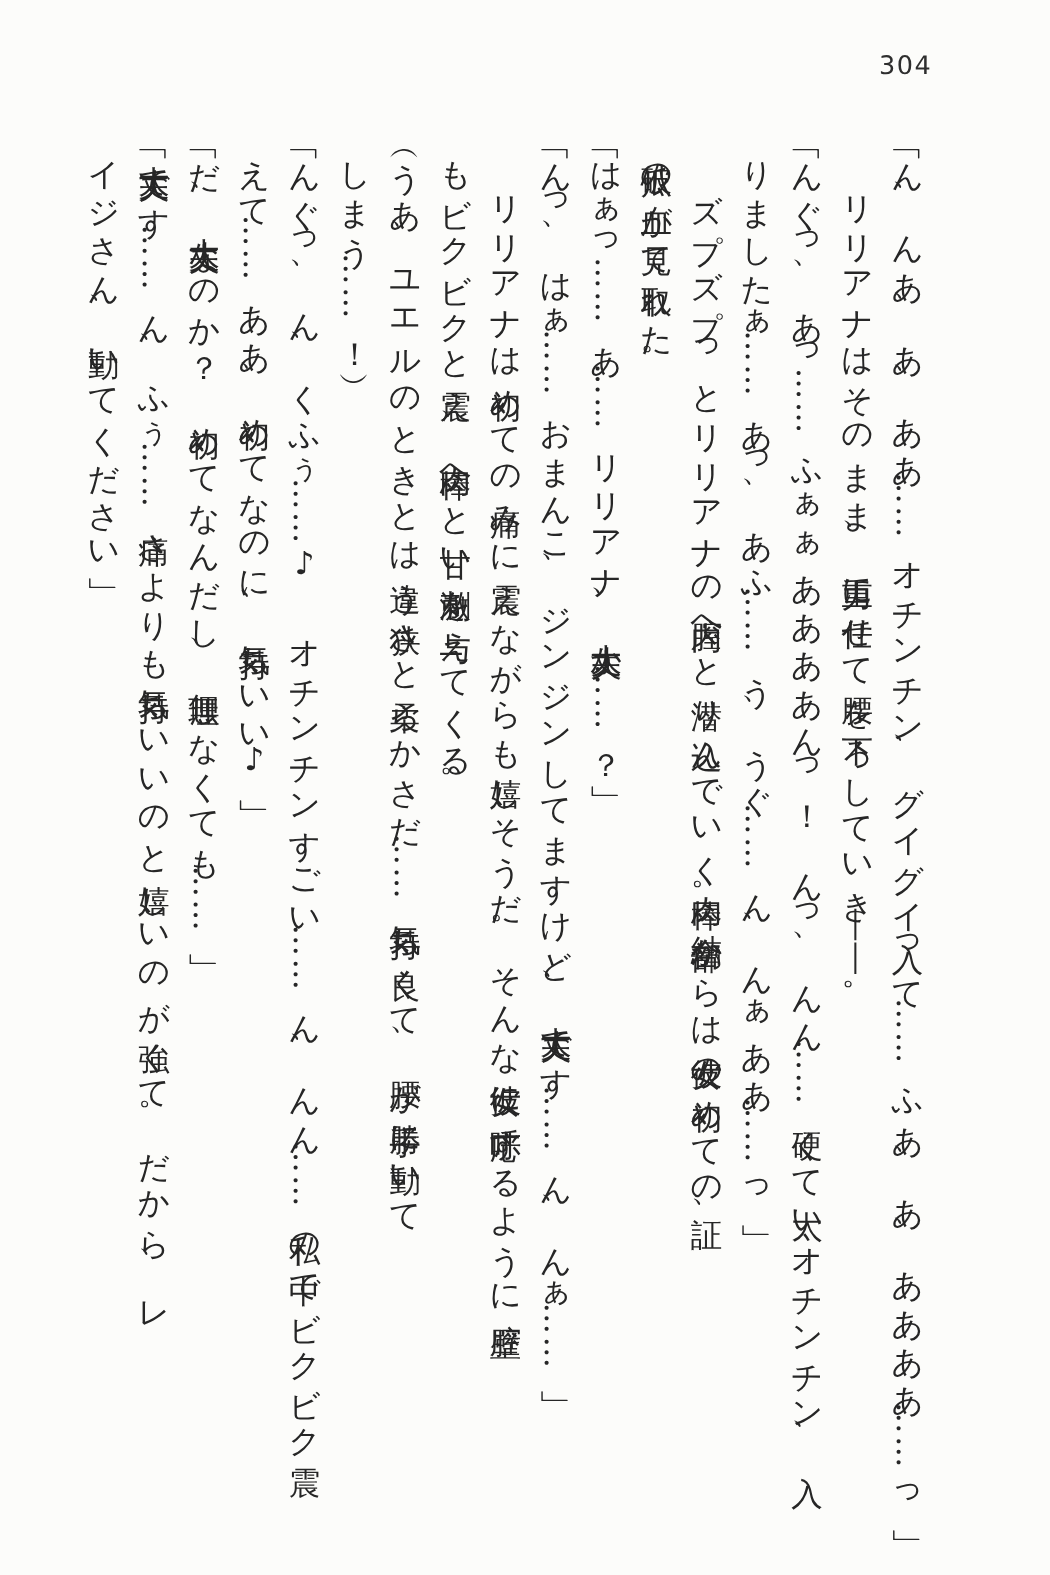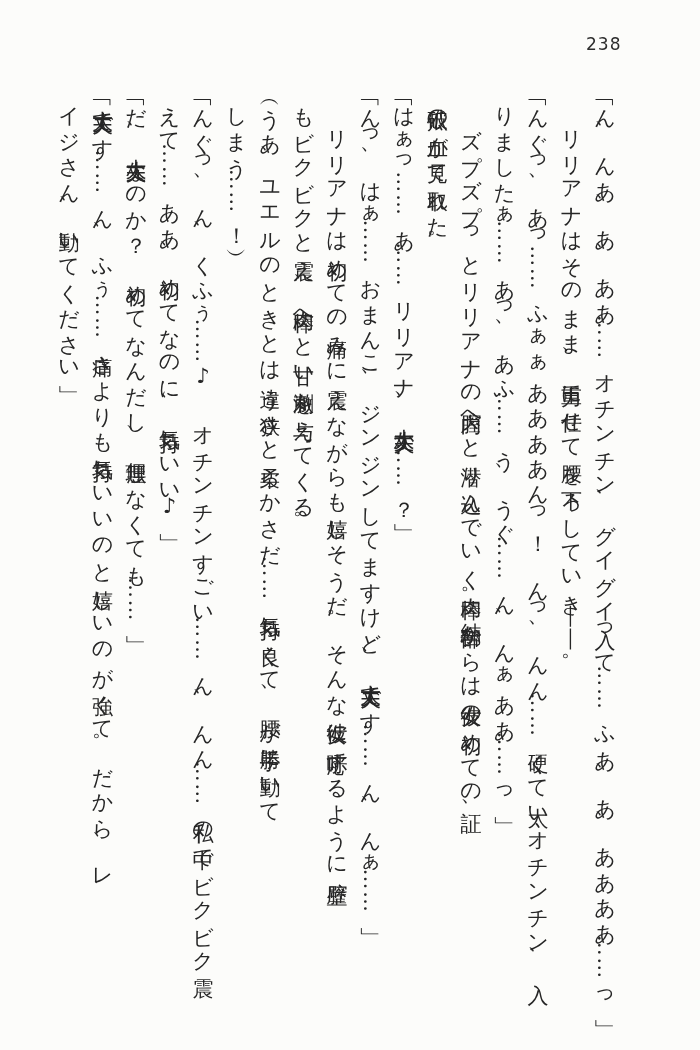--- a/index.html
+++ b/index.html
@@ -45,21 +45,21 @@
     white-space: nowrap;
   }
   .indent {
     text-indent: 22.5px;
   }
 </style>
 </head>
 <body>
 
 <div class="page">
-  <div class="page-number">238</div>
+  <div class="page-number">304</div>
 
   <div class="text-block">
     <p class="line">「ん、んあ、あ、ああ……オチンチン、グイグイ入って……ふあ、あ、ああああ……っ」</p>
     <p class="line indent">リリアナはそのまま、重力に任せて腰を下ろしていき――。</p>
     <p class="line">「んぐっ、あっ……ふぁぁああああんっ！　んっ、んん……硬くて太いオチンチン、入</p>
     <p class="line">りましたぁ……あっ、あふ……う、うぐ……ん、んぁああ……っ」</p>
     <p class="line indent">ズプズプっとリリアナの膣内へと潜り込んでいく肉棒。結合部からは彼女の初めての証、</p>
     <p class="line">破瓜の血が見て取れた。</p>
     <p class="line">「はぁっ……あ……リリアナ、大丈夫か……？」</p>
     <p class="line">「んっ、はぁ……おまんこ、ジンジンしてますけど、大丈夫です……ん、んぁ……」</p>

